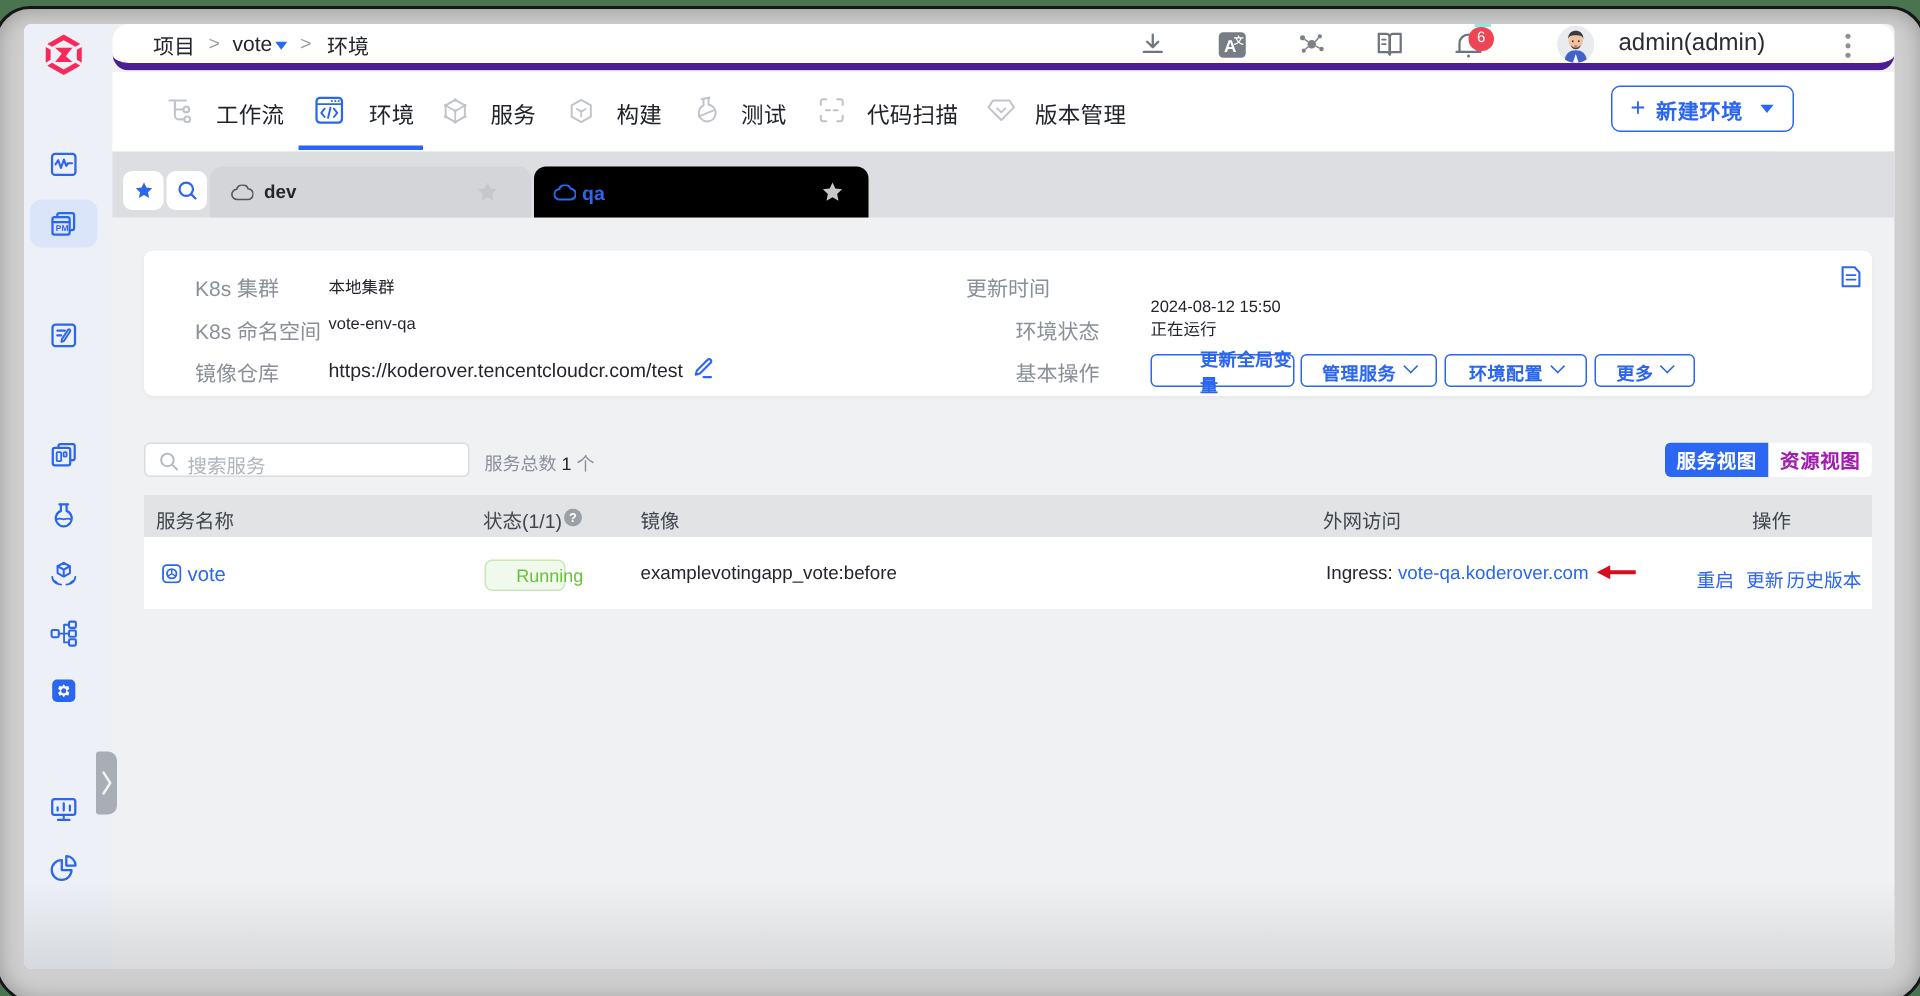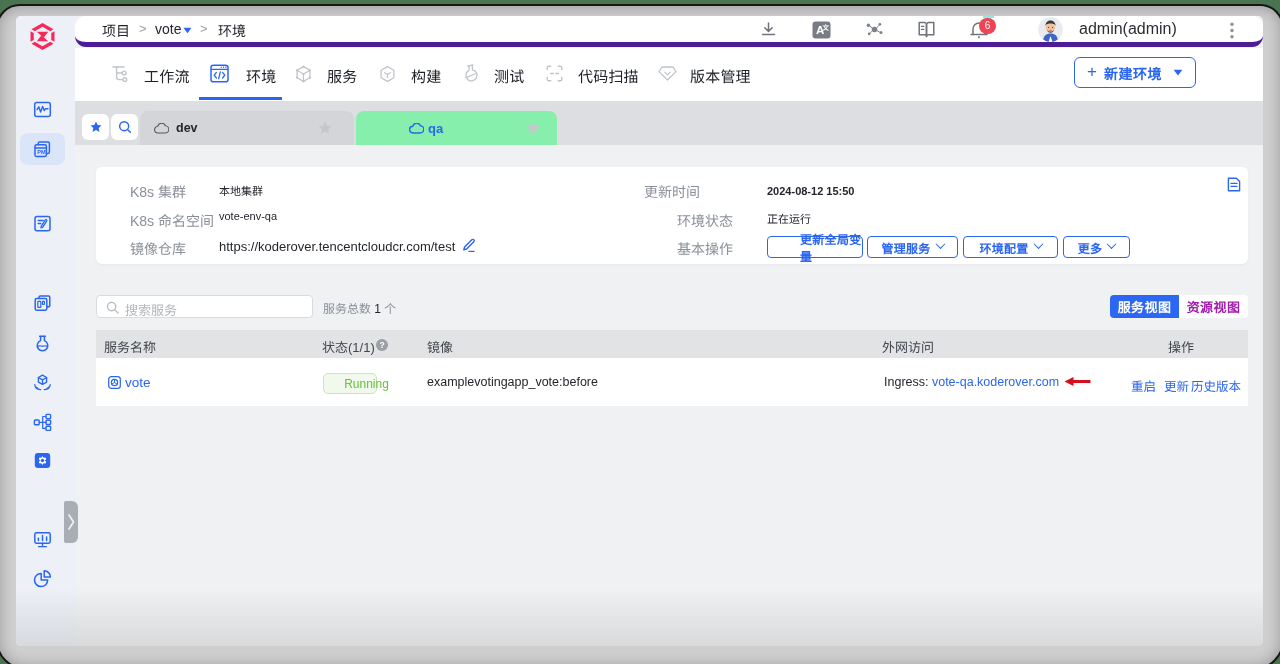--- a/index.html
+++ b/index.html
@@ -56,21 +56,21 @@
       <div class="val" style="left:123px; top:14.5px; font-weight:500;">本地集群</div>
       <div class="lbl" style="left:34px; top:42.5px;">K8s 命名空间</div>
       <div class="val" style="left:123px; top:42.5px;">vote-env-qa</div>
       <div class="lbl" style="left:34px; top:71px;">镜像仓库</div>
       <div class="val" style="left:123px; top:71.5px; font-size:13px;">https://koderover.tencentcloudcr.com/test</div>
       <svg class="abs" style="left:365px; top:71px;" width="15" height="15" viewBox="0 0 15 15" fill="none" stroke="#2b66f0" stroke-width="1.4" stroke-linecap="round" stroke-linejoin="round">
         <path d="M10.8 1.8 a1.4 1.4 0 0 1 2 2 L5.6 11 L2.8 11.8 L3.6 9 Z"></path>
         <path d="M8 13.4 h5"></path>
       </svg>
       <div class="lbl" style="left:548px; top:14px;">更新时间</div>
-      <div class="val" style="left:671px; top:18px;font-weight:bold;">2024-08-12 15:50</div>
+      <div class="val" style="left:671px; top:32px;">2024-08-12 15:50</div>
       <div class="lbl" style="left:581px; top:42.5px;">环境状态</div>
       <div class="val" style="left:671px; top:42.5px;">正在运行</div>
       <div class="lbl" style="left:581px; top:71px;">基本操作</div>
       <div class="cbtn" style="left:671px; width:96px;padding-left:32px;">更新全局变量</div>
       <div class="cbtn" style="left:771px; width:91px;">管理服务<span class="chev"></span></div>
       <div class="cbtn" style="left:867px; width:95px;">环境配置<span class="chev"></span></div>
       <div class="cbtn" style="left:967px; width:67px;">更多<span class="chev"></span></div>
       <svg class="abs" style="left:1131px; top:10px;" width="14" height="15" viewBox="0 0 14 15" fill="none" stroke="#2b66f0" stroke-width="1.4" stroke-linecap="round" stroke-linejoin="round">
         <path d="M1.4 1.2 h8 l3.2 3.4 v9.2 h-11.2 z"></path>
         <path d="M4 6.4 h6 M4 9.4 h6" stroke-width="1.2"></path>
@@ -368,21 +368,21 @@
     </div>
     <div class="envtab" style="left:65px; width:214px; background:#d3d5d8;">
       <svg style="margin-left:14px;" width="15" height="11" viewBox="0 0 15 11" fill="none" stroke="#53585e" stroke-width="1.1" stroke-linejoin="round">
           <path d="M4.2 10 a3.4 3.4 0 0 1-0.4-6.8 a4 4 0 0 1 7.6-0.4 a3.6 3.6 0 0 1-0.4 7.2 z"></path>
         </svg>
       <span style="margin-left:7px; font-size:12.5px; font-weight:600; color:#23262b;">dev</span>
       <svg style="position:absolute; right:22px; top:10px;" width="14" height="14" viewBox="0 0 14 14">
           <path d="M7 0.6 L8.9 4.7 L13.4 5.2 L10.1 8.3 L11 12.8 L7 10.5 L3 12.8 L3.9 8.3 L0.6 5.2 L5.1 4.7 Z" fill="#c5c8cb"></path>
         </svg>
     </div>
-    <div class="envtab" style="left:281px; width:201px; background:#86efac;padding-left:40px;">
+    <div class="envtab" style="left:281px; width:223px; background:#000000;">
       <svg style="margin-left:13px;" width="15" height="11" viewBox="0 0 15 11" fill="none" stroke="#2b66f0" stroke-width="1.4" stroke-linejoin="round">
           <path d="M4.2 10 a3.4 3.4 0 0 1-0.4-6.8 a4 4 0 0 1 7.6-0.4 a3.6 3.6 0 0 1-0.4 7.2 z"></path>
         </svg>
       <span style="margin-left:4px; font-size:13px; font-weight:600; color:#2b66f0;">qa</span>
       <svg style="position:absolute; right:17px; top:10px;" width="14" height="14" viewBox="0 0 14 14">
           <path d="M7 0.6 L8.9 4.7 L13.4 5.2 L10.1 8.3 L11 12.8 L7 10.5 L3 12.8 L3.9 8.3 L0.6 5.2 L5.1 4.7 Z" fill="#c5c8cb"></path>
         </svg>
     </div>
   </div>
   <div id="fade"></div>

